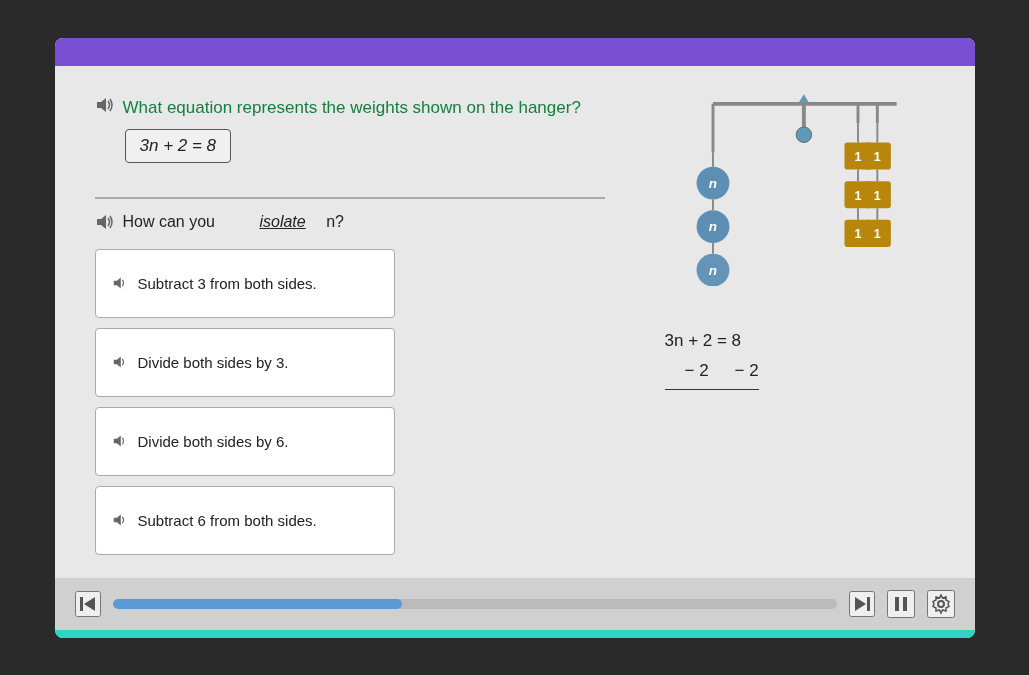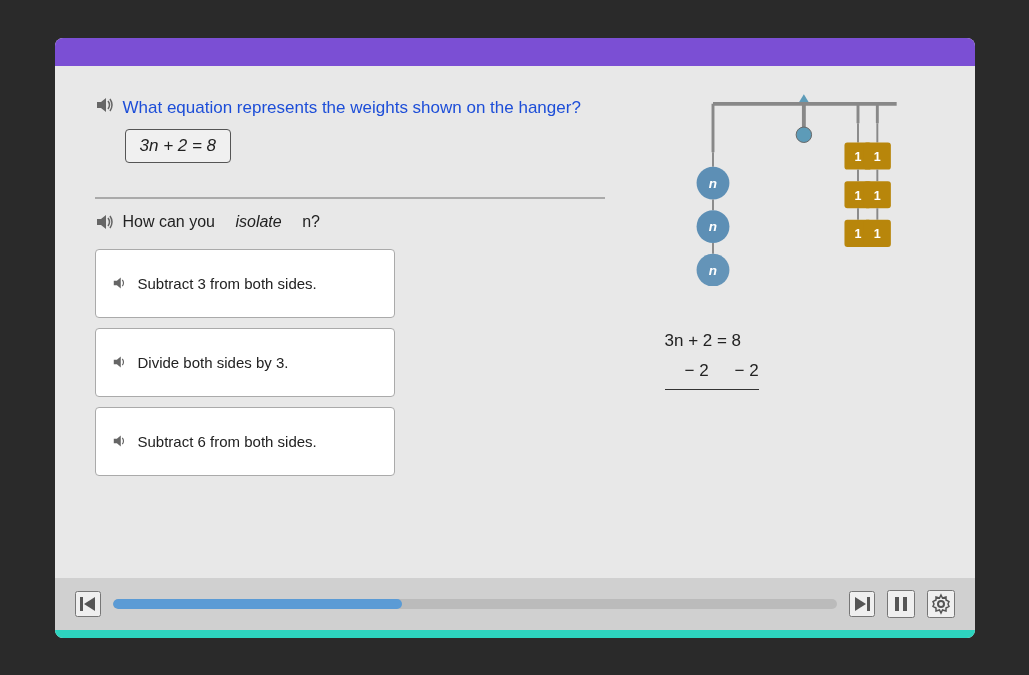--- a/index.html
+++ b/index.html
@@ -48,21 +48,21 @@
 
     .question-block {
       margin-bottom: 20px;
     }
 
     .question-text {
       display: flex;
       align-items: flex-start;
       gap: 8px;
       font-size: 17px;
-      color: #1d4ed8;
+      color: #15803d;
       margin-bottom: 10px;
       line-height: 1.4;
     }
 
     .equation-box {
       display: inline-block;
       border: 1.5px solid #555;
       border-radius: 4px;
       padding: 6px 14px;
       font-size: 17px;
@@ -81,21 +81,23 @@
     .isolate-question {
       display: flex;
       align-items: flex-end;
       gap: 8px;
       font-size: 16px;
       color: #222;
       margin-bottom: 18px;
     }
 
     .isolate-question .underline {
+      text-decoration: underline;
       font-style: italic;
+      margin-left: 24px;
     }
 
     .answer-options {
       display: flex;
       flex-direction: column;
       gap: 10px;
     }
 
     .answer-btn {
       display: flex;
@@ -285,20 +287,29 @@
           <span>Subtract 3 from both sides.</span>
         </button>
         <button class="answer-btn">
           <span class="spk">
             <svg width="16" height="14" viewBox="0 0 20 18">
               <polygon points="2,6 2,12 6,12 11,16 11,2 6,6" fill="#666"></polygon>
               <path d="M13,5 Q16,9 13,13" stroke="#666" stroke-width="1.5" fill="none"></path>
             </svg>
           </span>
           <span>Divide both sides by 3.</span>
+        </button>
+        <button class="answer-btn">
+          <span class="spk">
+            <svg width="16" height="14" viewBox="0 0 20 18">
+              <polygon points="2,6 2,12 6,12 11,16 11,2 6,6" fill="#666"></polygon>
+              <path d="M13,5 Q16,9 13,13" stroke="#666" stroke-width="1.5" fill="none"></path>
+            </svg>
+          </span>
+          <span>Divide both sides by 6.</span>
         </button>
         <button class="answer-btn">
           <span class="spk">
             <svg width="16" height="14" viewBox="0 0 20 18">
               <polygon points="2,6 2,12 6,12 11,16 11,2 6,6" fill="#666"></polygon>
               <path d="M13,5 Q16,9 13,13" stroke="#666" stroke-width="1.5" fill="none"></path>
             </svg>
           </span>
           <span>Subtract 6 from both sides.</span>
         </button>

